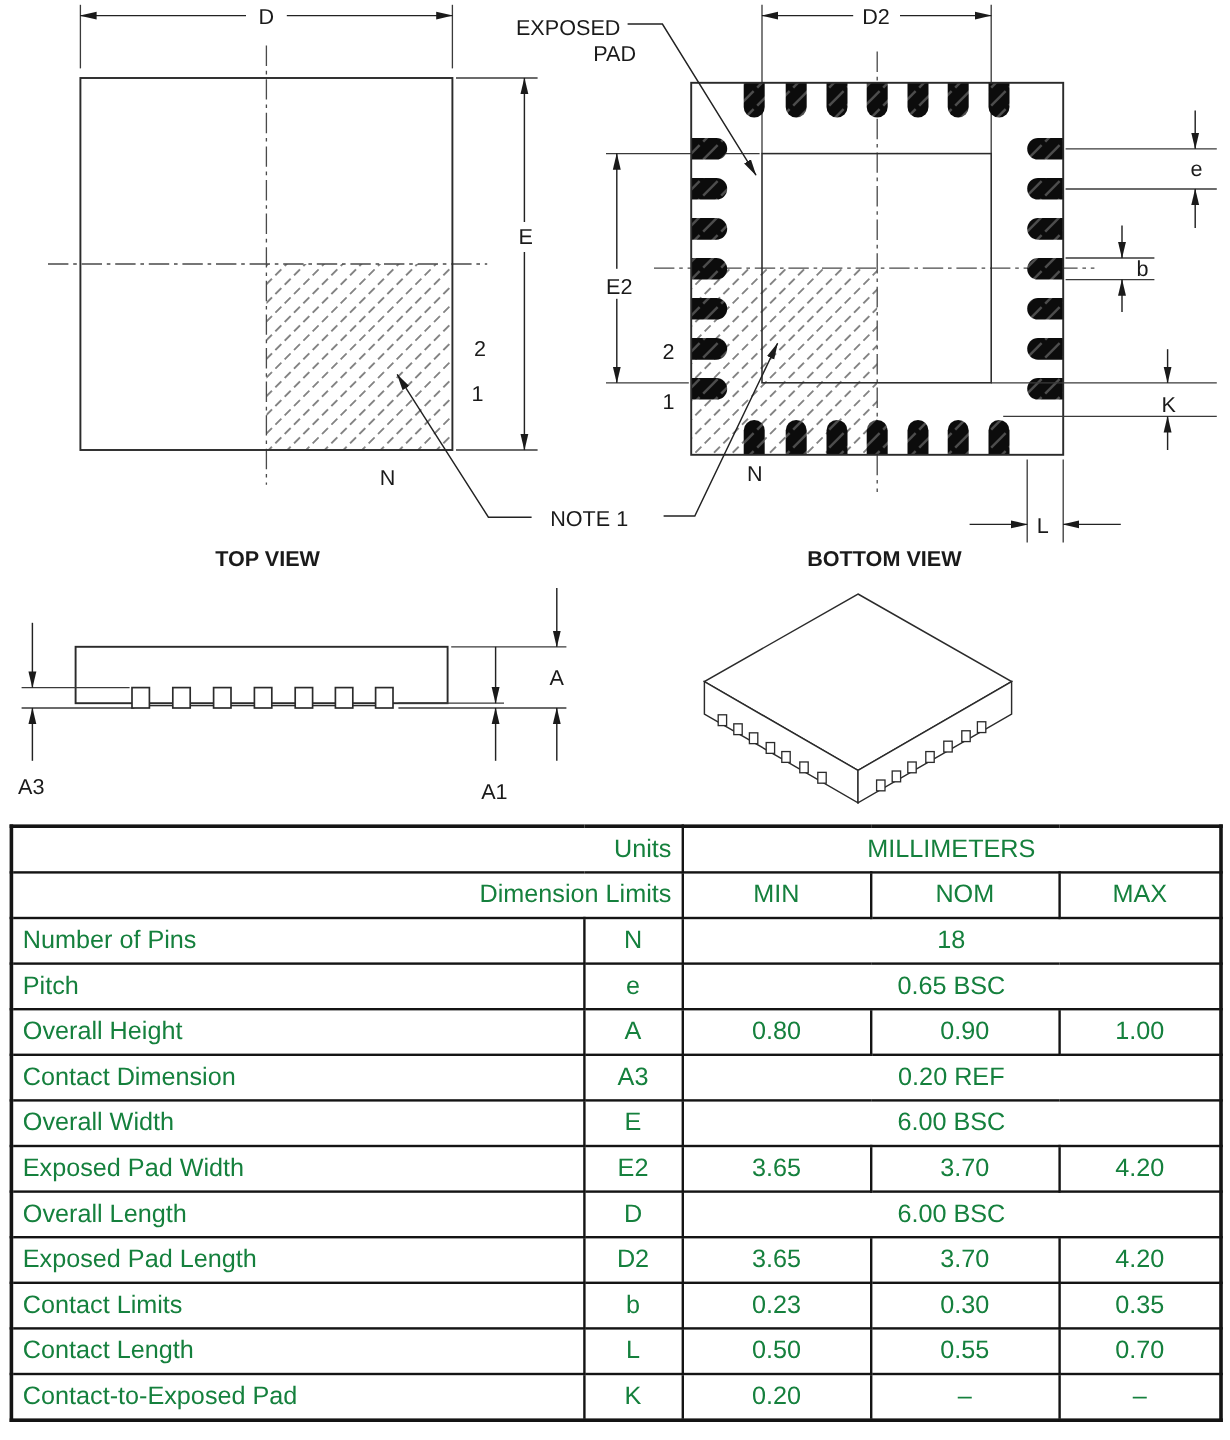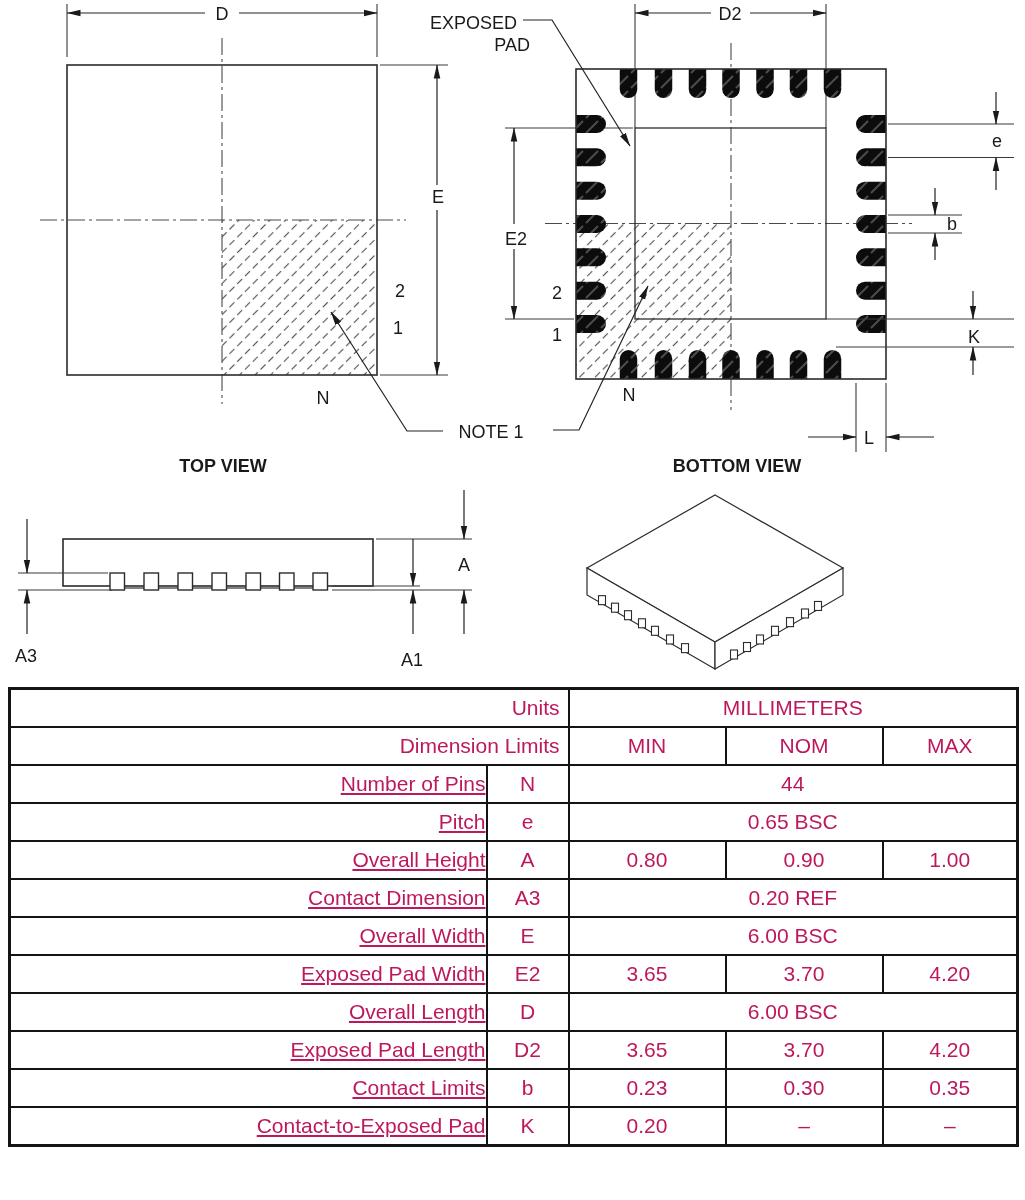--- a/index.html
+++ b/index.html
@@ -9,23 +9,23 @@
   svg text{fill:#1a1a1a;font-size:18px;font-family:"Liberation Sans","DejaVu Sans",sans-serif;}
   svg text.cap{font-weight:bold;font-size:18px;}
   .ln{stroke:#2b2b2b;stroke-width:1.6;fill:none;}
   .ln2{stroke:#2b2b2b;stroke-width:1.3;fill:none;}
   .thin{stroke:#3a3a3a;stroke-width:1.1;fill:none;}
   .dim{stroke:#222;stroke-width:1.2;fill:none;}
   .cl{stroke:#4a4a4a;stroke-width:1.1;fill:none;stroke-dasharray:17 4 3 4;}
   .wbg{fill:#ffffff;}
   .dimtable{position:absolute;left:8px;top:687px;border-collapse:collapse;table-layout:fixed;
             width:1008px;border:3px solid #141414;background:#fff;}
-  .dimtable td{border:2px solid #141414;height:36px;font-size:21px;color:#be185d;
+  .dimtable td{border:2px solid #141414;height:36px;font-size:21px;color:#15803d;
                padding:0;vertical-align:middle;overflow:hidden;white-space:nowrap;}
-  .cell-name{text-align:right;padding-left:8px!important;text-decoration:underline;}
+  .cell-name{text-align:left;padding-left:8px!important;}
   .cell-c{text-align:center;}
   .cell-r{text-align:right;padding-right:8px!important;}
 </style>
 </head>
 <body>
 
 <div class="page">
 
 <svg class="drawing" width="1025" height="686" viewBox="0 0 1025 686">
   <defs>
@@ -249,21 +249,21 @@
   </tr>
   <tr>
     <td colspan="2" class="cell-r">Dimension Limits</td>
     <td class="cell-c">MIN</td>
     <td class="cell-c">NOM</td>
     <td class="cell-c">MAX</td>
   </tr>
   <tr>
     <td class="cell-name">Number of Pins</td>
     <td class="cell-c">N</td>
-    <td colspan="3" class="cell-c">44</td>
+    <td colspan="3" class="cell-c">18</td>
   </tr>
   <tr>
     <td class="cell-name">Pitch</td>
     <td class="cell-c">e</td>
     <td colspan="3" class="cell-c">0.65 BSC</td>
   </tr>
   <tr>
     <td class="cell-name">Overall Height</td>
     <td class="cell-c">A</td>
     <td class="cell-c">0.80</td>
@@ -300,20 +300,27 @@
     <td class="cell-c">4.20</td>
   </tr>
   <tr>
     <td class="cell-name">Contact Limits</td>
     <td class="cell-c">b</td>
     <td class="cell-c">0.23</td>
     <td class="cell-c">0.30</td>
     <td class="cell-c">0.35</td>
   </tr>
   <tr>
+    <td class="cell-name">Contact Length</td>
+    <td class="cell-c">L</td>
+    <td class="cell-c">0.50</td>
+    <td class="cell-c">0.55</td>
+    <td class="cell-c">0.70</td>
+  </tr>
+  <tr>
     <td class="cell-name">Contact-to-Exposed Pad</td>
     <td class="cell-c">K</td>
     <td class="cell-c">0.20</td>
     <td class="cell-c">–</td>
     <td class="cell-c">–</td>
   </tr>
 </tbody>
     </table>
 
 </div>

